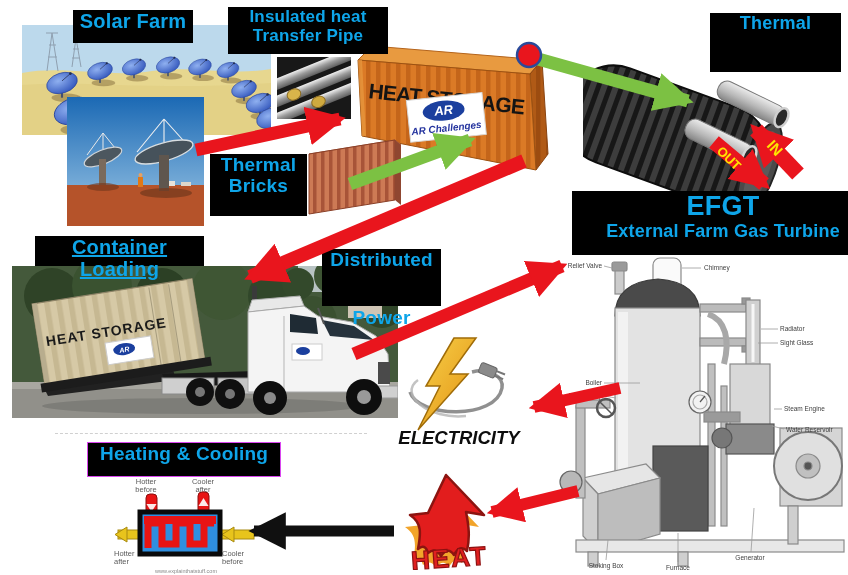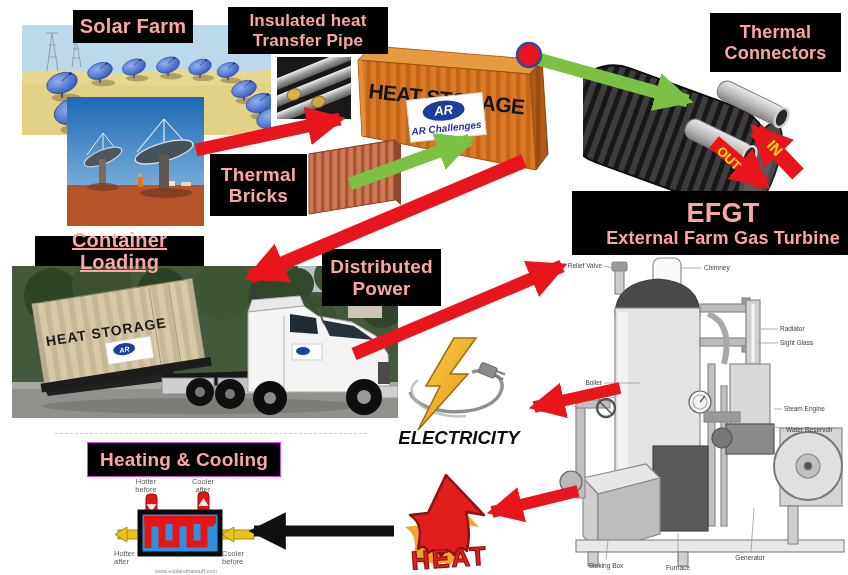--- a/index.html
+++ b/index.html
@@ -1,21 +1,21 @@
 <!DOCTYPE html>
 <html><head>
 <meta charset="utf-8">
 <style>
   html,body{margin:0;padding:0;background:#fff;}
   .stage{position:relative;width:848px;height:575px;background:#ffffff;overflow:hidden;
          font-family:"Liberation Sans",sans-serif;}
   .abs{position:absolute;}
   .img{z-index:10;}
-  .tag{position:absolute;z-index:20;background:#000;color:#fca5a5;font-weight:bold;
-       text-align:center;display:flex;flex-direction:column;justify-content:center;
+  .tag{position:absolute;z-index:20;background:#000;color:#0ea5e9;font-weight:bold;
+       text-align:center;display:flex;flex-direction:column;
        line-height:1.12;letter-spacing:0.2px;}
   .tag span{display:block;}
   .arrows{z-index:40;pointer-events:none;}
   .rule{position:absolute;z-index:5;border-top:1px dashed #d0d0d0;}
 </style>
 </head>
 <body>
 
 <div class="stage">
 
@@ -350,30 +350,29 @@
 
   <div class="tag" style="left:73px;top:10px;width:120px;height:33px;font-size:20px;">
     <span>Solar Farm</span>
   </div>
   <div class="tag" style="left:228px;top:7px;width:160px;height:47px;font-size:17px;">
     <span>Insulated heat</span>
     <span>Transfer Pipe</span>
   </div>
   <div class="tag" style="left:710px;top:13px;width:131px;height:59px;font-size:18px;">
     <span>Thermal</span>
-    <span>Connectors</span>
   </div>
   <div class="tag" style="left:210px;top:154px;width:97px;height:62px;font-size:19px;">
     <span>Thermal</span>
     <span>Bricks</span>
   </div>
   <div class="tag" style="left:35px;top:236px;width:169px;height:30px;font-size:20px;text-decoration:underline;">
     <span>Container Loading</span>
   </div>
-  <div class="tag" style="left:322px;top:249px;width:119px;height:57px;font-size:19px;">
+  <div class="tag" style="left:322px;top:249px;width:119px;height:57px;font-size:19px;gap:37px;">
     <span>Distributed</span>
     <span>Power</span>
   </div>
   <div class="tag" style="left:572px;top:191px;width:302px;height:64px;">
     <span style="font-size:27px">EFGT</span>
     <span style="font-size:18px">External Farm Gas Turbine</span>
   </div>
   <div class="tag" style="left:87px;top:442px;width:192px;height:33px;font-size:19px;border:1px solid #d946ef;">
     <span>Heating &amp; Cooling</span>
   </div>

